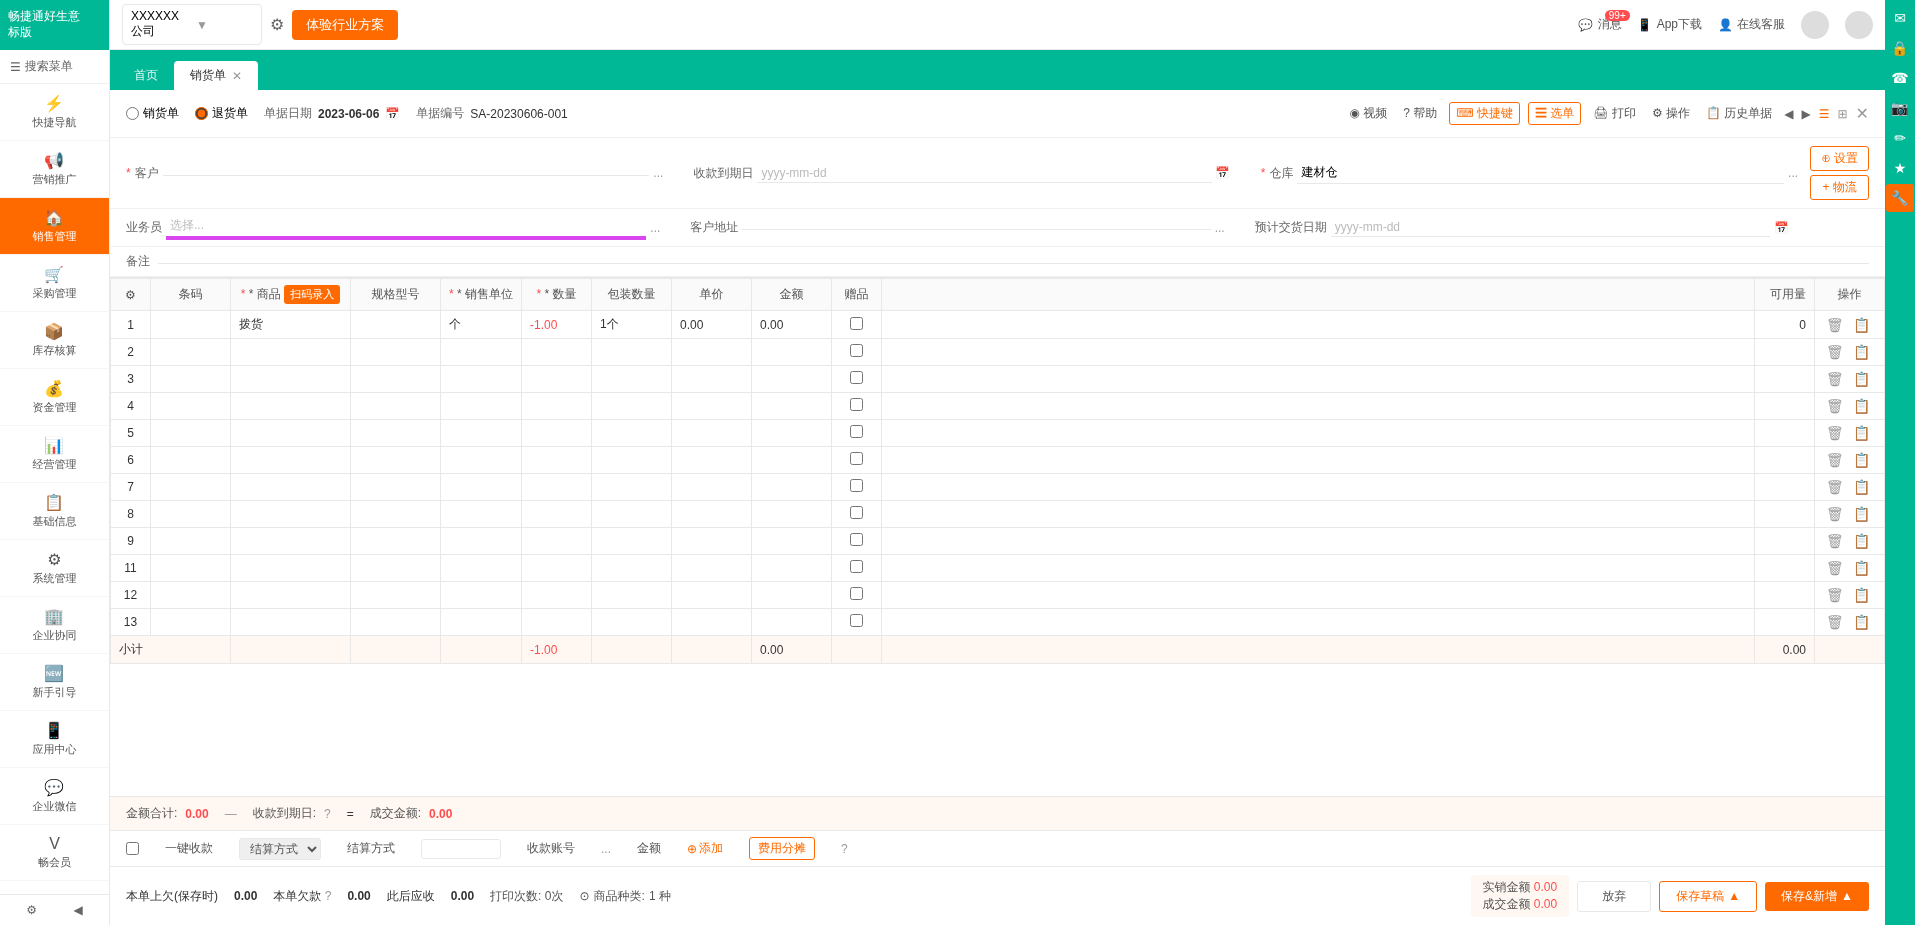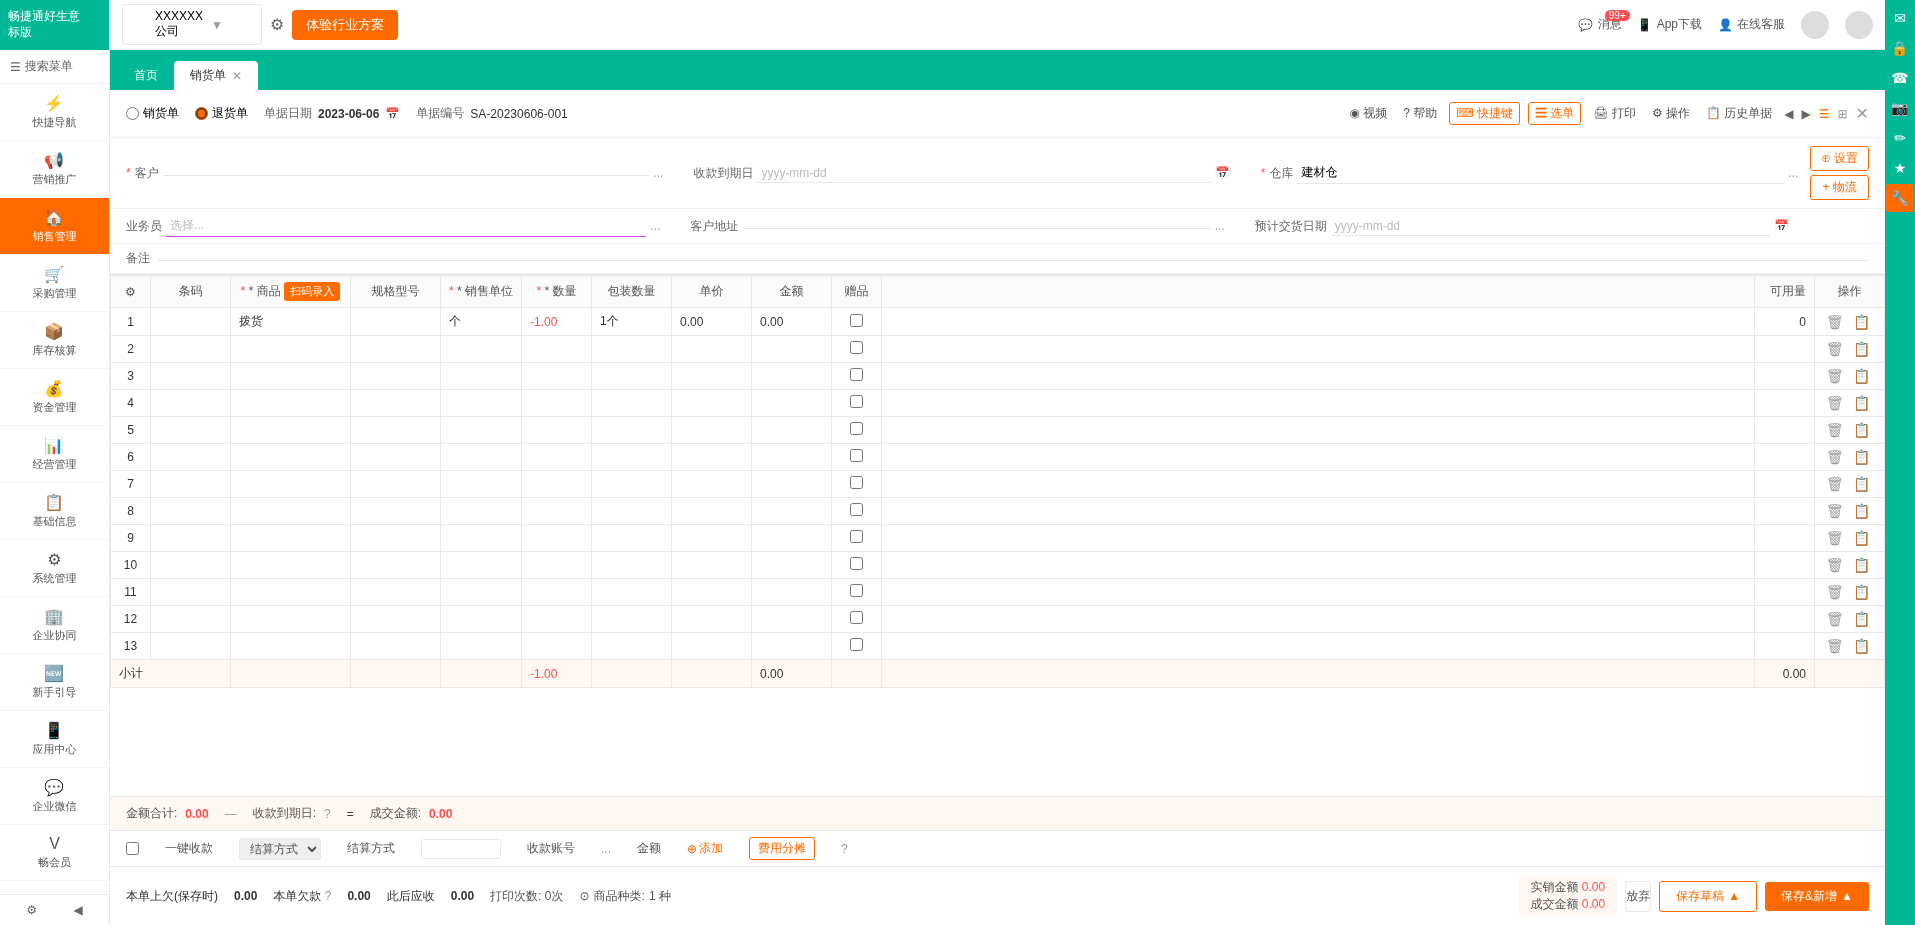--- a/index.html
+++ b/index.html
@@ -16,21 +16,21 @@
     .sidebar-item .icon { font-size: 16px; margin-bottom: 2px; }
     .sidebar-item .label { font-size: 11px; text-align: center; }
     .sidebar-bottom { margin-top: auto; display: flex; align-items: center; justify-content: space-around; padding: 8px; border-top: 1px solid #e8e8e8; }
 
     
     .main { flex: 1; display: flex; flex-direction: column; height: 925px; overflow: hidden; }
 
     
     .topbar { height: 50px; background: #fff; display: flex; align-items: center; padding: 0 12px; border-bottom: 1px solid #e8e8e8; }
     .company-select { display: flex; align-items: center; border: 1px solid #e8e8e8; border-radius: 4px; padding: 4px 8px; cursor: pointer; min-width: 140px; background: #fff; }
-    .company-select span { flex: 1; margin-left: 24px; }
+    .company-select span { flex: 1; }
     .company-select .arrow { color: #999; margin-left: 8px; }
     .topbar-gear { margin: 0 8px; color: #666; cursor: pointer; font-size: 16px; }
     .topbar-trial { background: #ff6a00; color: #fff; border: none; border-radius: 4px; padding: 6px 14px; cursor: pointer; font-size: 13px; }
     .topbar-right { margin-left: auto; display: flex; align-items: center; gap: 16px; }
     .topbar-right-item { display: flex; align-items: center; gap: 4px; cursor: pointer; color: #555; position: relative; }
     .badge { background: #ff4d4f; color: #fff; border-radius: 8px; font-size: 10px; padding: 0 4px; position: absolute; top: -6px; right: -8px; }
     .avatar { width: 28px; height: 28px; border-radius: 50%; background: #ddd; }
 
     
     .tabbar { height: 40px; background: #00b796; display: flex; align-items: flex-end; padding: 0 8px; }
@@ -95,21 +95,21 @@
     .fee-btn { border: 1px solid #ff6a00; color: #ff6a00; background: #fff; border-radius: 3px; padding: 2px 8px; cursor: pointer; }
     .help-icon { color: #999; cursor: pointer; }
 
     
     .footer { padding: 8px 16px; background: #fff; border-top: 1px solid #e8e8e8; display: flex; align-items: center; gap: 16px; }
     .footer-info { display: flex; align-items: center; gap: 16px; color: #555; }
     .footer-info span { color: #333; }
     .footer-right { margin-left: auto; display: flex; align-items: center; gap: 8px; }
     .footer-summary { background: #fff8f2; padding: 4px 12px; border-radius: 3px; color: #555; font-size: 11px; }
     .footer-summary .val { color: #ff4d4f; }
-    .btn-discard { border: 1px solid #e8e8e8; background: #fff; border-radius: 3px; padding: 6px 0; cursor: pointer; color: #555; }
+    .btn-discard { border: 1px solid #e8e8e8; background: #fff; border-radius: 3px; padding: 6px 24px; cursor: pointer; color: #555; }
     .btn-save-draft { border: 1px solid #ff6a00; background: #fff; color: #ff6a00; border-radius: 3px; padding: 6px 16px; cursor: pointer; display: flex; align-items: center; gap: 4px; }
     .btn-save-new { background: #ff6a00; color: #fff; border: none; border-radius: 3px; padding: 6px 16px; cursor: pointer; display: flex; align-items: center; gap: 4px; }
     .print-info { color: #555; }
     .product-type { display: flex; align-items: center; gap: 4px; color: #555; }
 
     
     .right-panel { width: 30px; background: #00b796; display: flex; flex-direction: column; align-items: center; padding: 4px 0; gap: 2px; }
     .right-panel-icon { width: 28px; height: 28px; display: flex; align-items: center; justify-content: center; cursor: pointer; color: #fff; border-radius: 3px; font-size: 14px; }
     .right-panel-icon.orange-icon { background: #ff6a00; }
   </style>
@@ -290,21 +290,21 @@
       </div>
       <div style="margin-left:12px;display:flex;flex-direction:column;gap:4px;">
         <button class="setting-btn">⊕ 设置</button>
         <button class="logistics-btn">+ 物流</button>
       </div>
     </div>
 
     <div style="padding: 6px 16px; border-bottom: 1px solid #f0f0f0; display: flex; align-items: center;">
       <div style="display:flex;align-items:center;flex:1;gap:4px;">
         <span style="color:#666;">业务员</span>
-        <span style="color:#bbb;flex:1;border-bottom:1px solid #d946ef;padding:2px 4px;min-width:100px;">选择...</span>
+        <span style="color:#bbb;flex:1;border-bottom:4px solid #d946ef;padding:2px 4px;min-width:100px;">选择...</span>
         <span style="color:#999;cursor:pointer;">...</span>
       </div>
       <div style="width:30px;"></div>
       <div style="display:flex;align-items:center;flex:1;gap:4px;">
         <span style="color:#666;">客户地址</span>
         <span style="flex:1;border-bottom:1px solid #e8e8e8;padding:2px 4px;min-width:120px;"></span>
         <span style="color:#999;cursor:pointer;">...</span>
       </div>
       <div style="width:30px;"></div>
       <div style="display:flex;align-items:center;flex:1;gap:4px;">
@@ -496,38 +496,20 @@
       <td class="col-amount"></td>
       <td class="col-gift checkbox-cell"><input type="checkbox" style=""></td>
       <td style="flex:1;"></td>
       <td class="col-available" style="text-align:right;"></td>
       <td class="col-ops">
         <span class="op-icon">🗑</span>
         <span class="op-icon">📋</span>
       </td>
     </tr>
             <tr>
-      <td class="col-no" style="text-align:center;">10</td>
-      <td class="col-barcode"></td>
-      <td class="col-product"></td>
-      <td class="col-spec"></td>
-      <td class="col-unit"></td>
-      <td class="col-qty "></td>
-      <td class="col-pkgqty"></td>
-      <td class="col-price"></td>
-      <td class="col-amount"></td>
-      <td class="col-gift checkbox-cell"><input type="checkbox" style=""></td>
-      <td style="flex:1;"></td>
-      <td class="col-available" style="text-align:right;"></td>
-      <td class="col-ops">
-        <span class="op-icon">🗑</span>
-        <span class="op-icon">📋</span>
-      </td>
-    </tr>
-            <tr>
       <td class="col-no" style="text-align:center;">11</td>
       <td class="col-barcode"></td>
       <td class="col-product"></td>
       <td class="col-spec"></td>
       <td class="col-unit"></td>
       <td class="col-qty "></td>
       <td class="col-pkgqty"></td>
       <td class="col-price"></td>
       <td class="col-amount"></td>
       <td class="col-gift checkbox-cell"><input type="checkbox" style=""></td>

